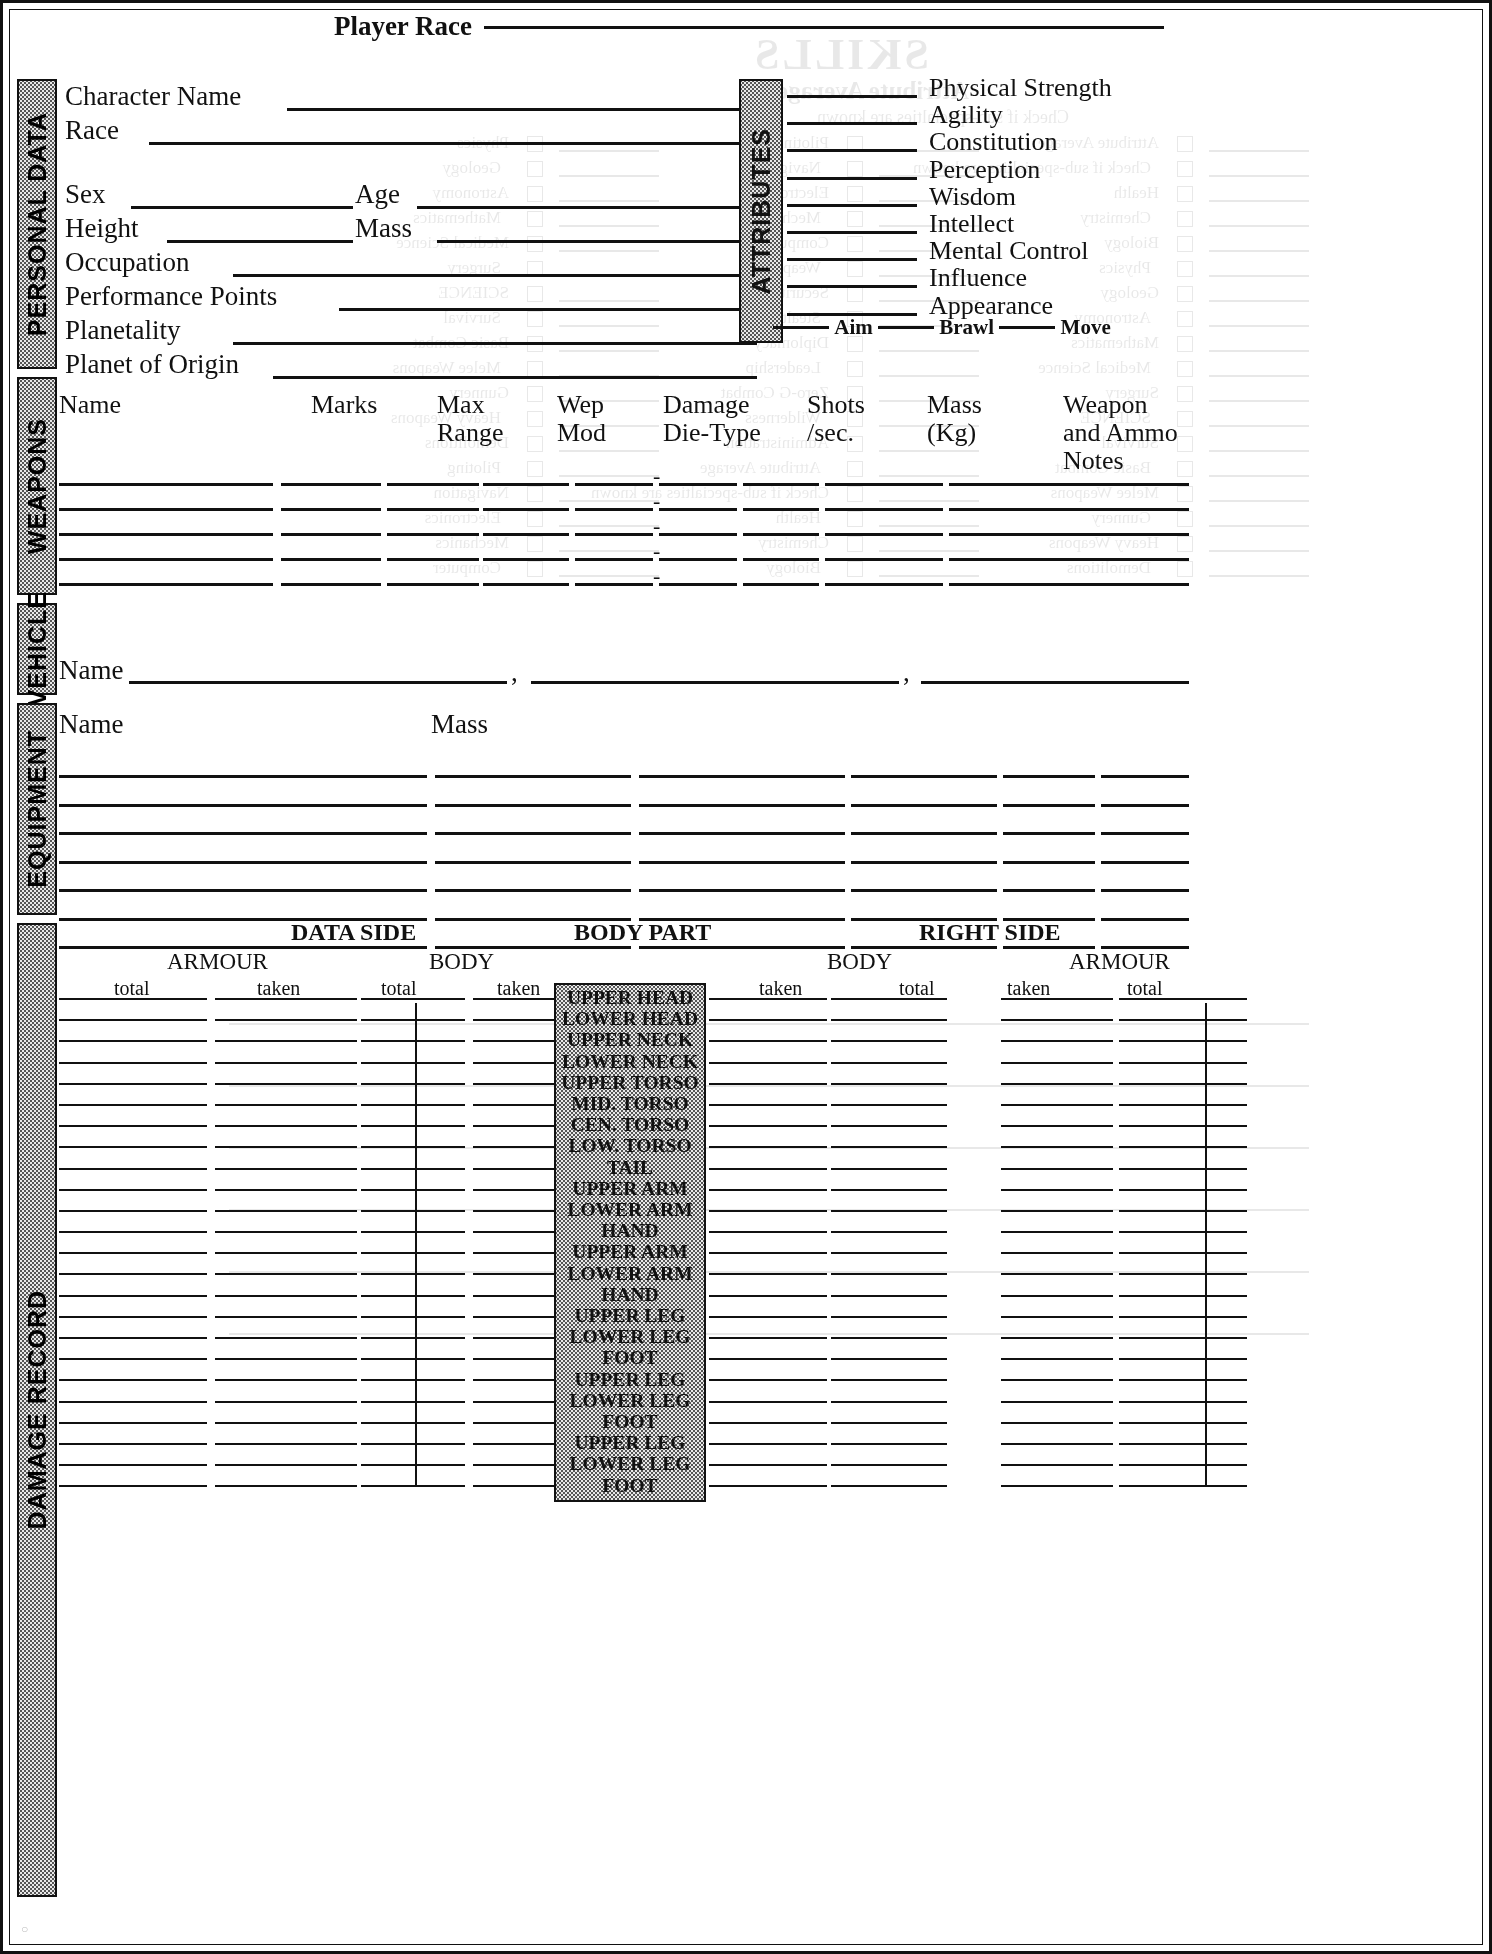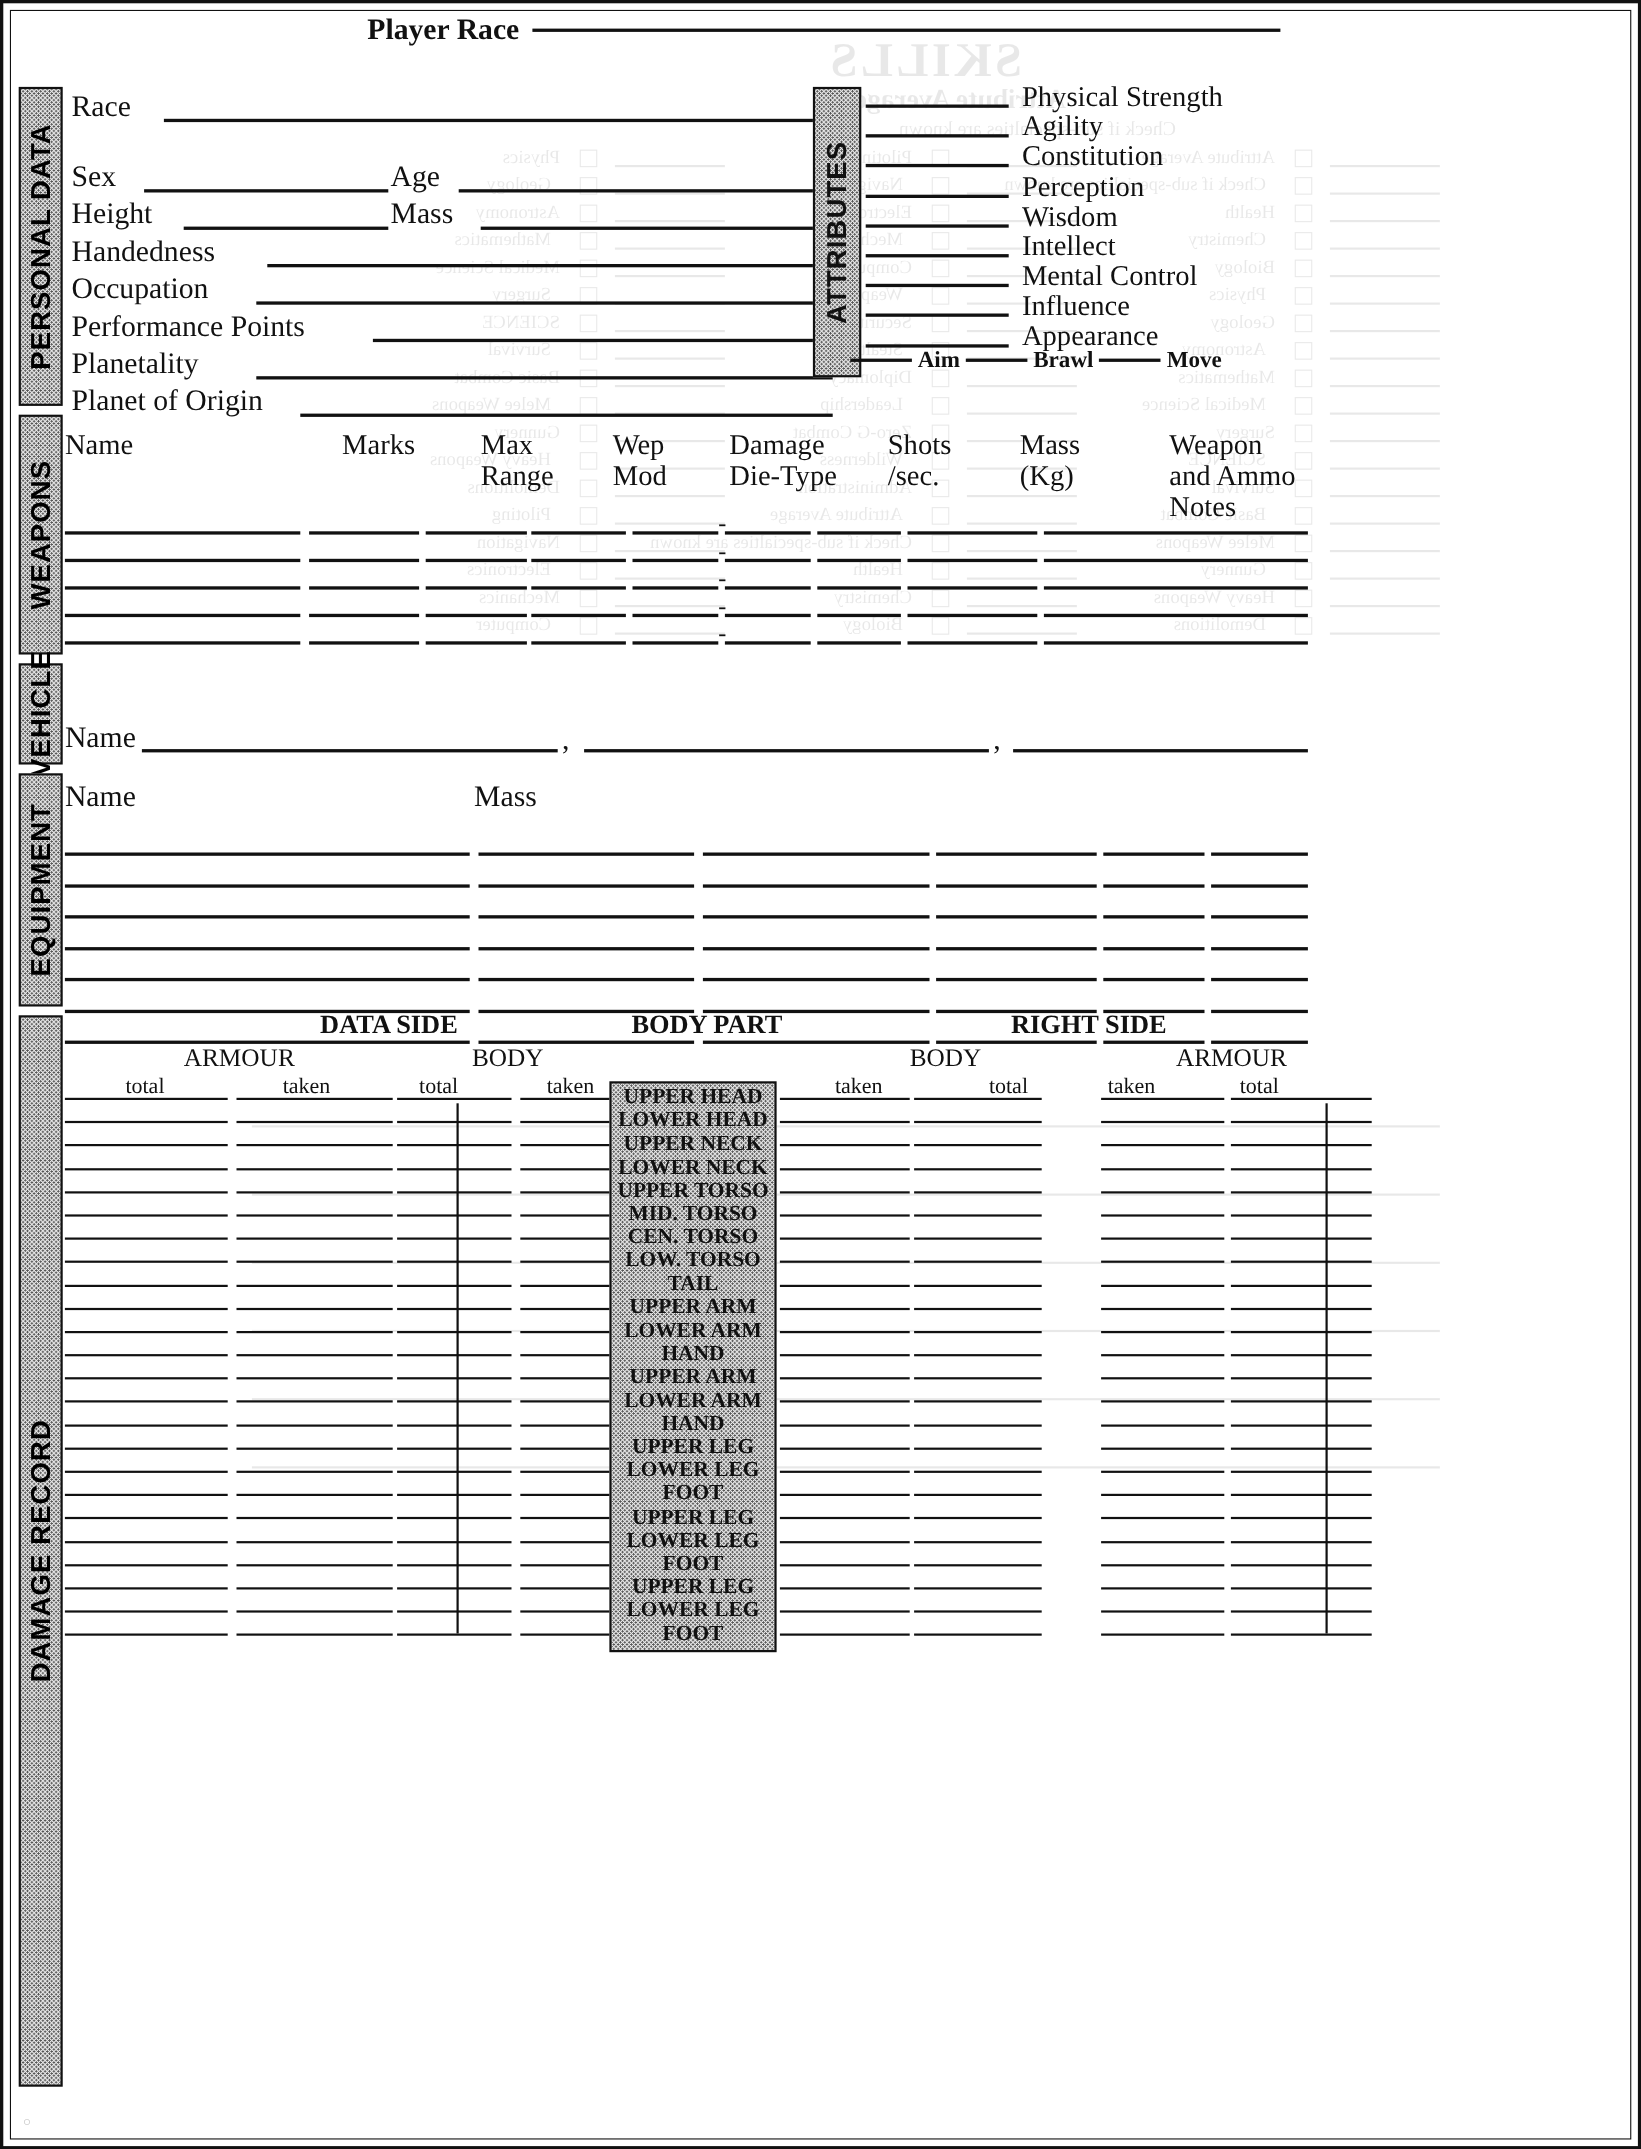--- a/index.html
+++ b/index.html
@@ -380,20 +380,24 @@
   </div>
   <div class="vtab" id="tab-equipment" style="top:700px;height:212px;">
     <span>EQUIPMENT</span>
   </div>
   <div class="vtab" id="tab-damage" style="top:920px;height:974px;">
     <span>DAMAGE RECORD</span>
   </div>
 
   <div id="personal">
 
+    <div class="pd-row">
+      <span class="lbl">Character Name</span>
+      <span class="rule" style="left:222px;width:470px;"></span>
+    </div>
 
     <div class="pd-row">
       <span class="lbl">Race</span>
       <span class="rule" style="left:84px;width:608px;"></span>
     </div>
 
     <div class="pd-row" style="height:30px;"></div>
 
     <div class="pd-row">
       <span class="lbl">Sex</span>
@@ -402,24 +406,20 @@
       <span class="rule" style="left:352px;width:340px;"></span>
     </div>
 
     <div class="pd-row">
       <span class="lbl">Height</span>
       <span class="rule" style="left:102px;width:186px;"></span>
       <span class="lbl" style="left:290px;">Mass</span>
       <span class="rule" style="left:372px;width:320px;"></span>
     </div>
 
-    <div class="pd-row">
-      <span class="lbl">Handedness</span>
-      <span class="rule" style="left:178px;width:514px;"></span>
-    </div>
 
     <div class="pd-row">
       <span class="lbl">Occupation</span>
       <span class="rule" style="left:168px;width:524px;"></span>
     </div>
 
 
     <div class="pd-row">
       <span class="lbl">Performance Points</span>
       <span class="rule" style="left:274px;width:418px;"></span>

